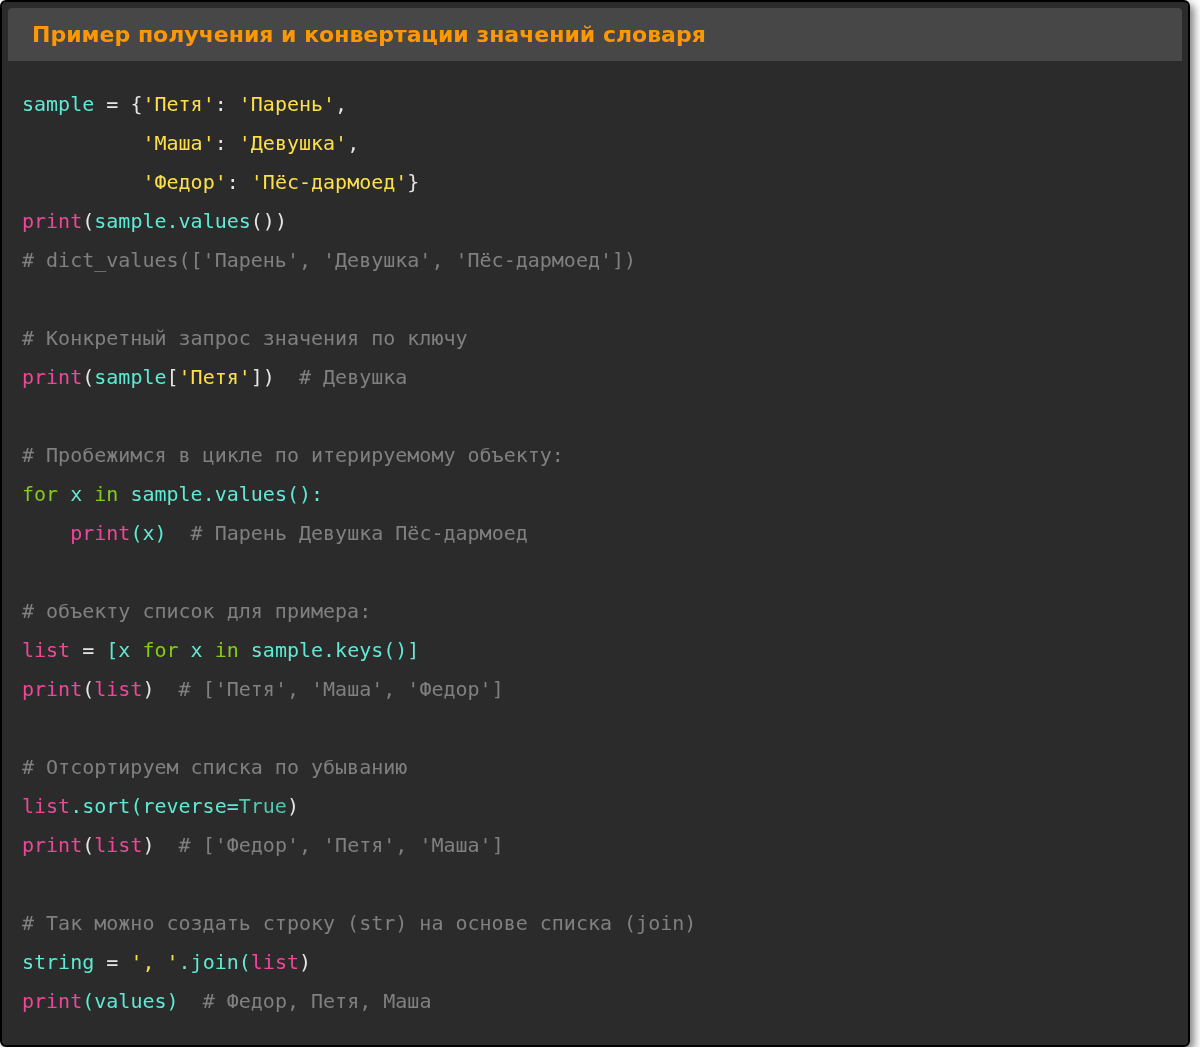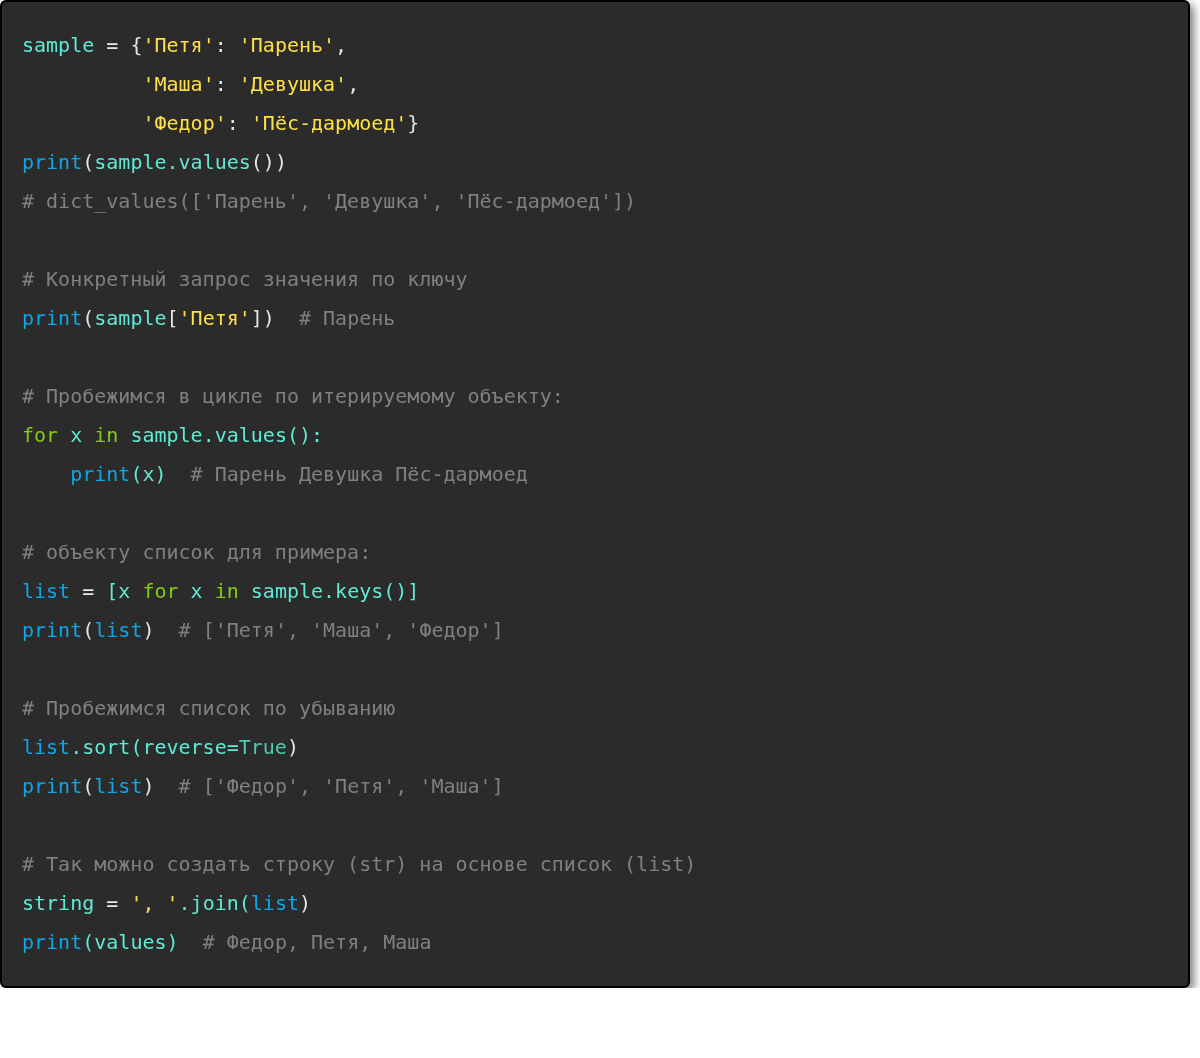--- a/index.html
+++ b/index.html
@@ -37,46 +37,49 @@
       padding: 24px 20px 24px 20px;
       font-size: 20px;
       line-height: 1.95;
       white-space: pre;
       color: #b0b0b0;
     }
     .tok-name { color: #5eead4; }
     .tok-op { color: #e5e5e5; }
     .tok-punct { color: #e5e5e5; }
     .tok-string { color: #fde047; }
-    .tok-builtin { color: #0ea5e9; }
+    .tok-builtin { color: #ec4899; }
     .tok-keyword { color: #84cc16; }
     .tok-const { color: #4ec9b0; text-align: center; }
     .tok-comment { color: #808080; }
   </style>
 </head>
 <body>
 
 <div class="code-container">
+  <div class="code-header">
+    <span class="code-header-title">Пример получения и конвертации значений словаря</span>
+  </div>
   <div class="code-body"><span class="tok-name">sample</span><span class="tok-op"> = </span><span class="tok-punct">{</span><span class="tok-string">'Петя'</span><span class="tok-punct">: </span><span class="tok-string">'Парень'</span><span class="tok-punct">,</span>
 <span>          </span><span class="tok-string">'Маша'</span><span class="tok-punct">: </span><span class="tok-string">'Девушка'</span><span class="tok-punct">,</span>
 <span>          </span><span class="tok-string">'Федор'</span><span class="tok-punct">: </span><span class="tok-string">'Пёс-дармоед'</span><span class="tok-punct">}</span>
 <span class="tok-builtin">print</span><span class="tok-punct">(</span><span class="tok-name">sample.values</span><span class="tok-punct">())</span>
 <span class="tok-comment"># dict_values(['Парень', 'Девушка', 'Пёс-дармоед'])</span>
 
 <span class="tok-comment"># Конкретный запрос значения по ключу</span>
-<span class="tok-builtin">print</span><span class="tok-punct">(</span><span class="tok-name">sample</span><span class="tok-punct">[</span><span class="tok-string">'Петя'</span><span class="tok-punct">])  </span><span class="tok-comment"># Парень</span>
+<span class="tok-builtin">print</span><span class="tok-punct">(</span><span class="tok-name">sample</span><span class="tok-punct">[</span><span class="tok-string">'Петя'</span><span class="tok-punct">])  </span><span class="tok-comment"># Девушка</span>
 
 <span class="tok-comment"># Пробежимся в цикле по итерируемому объекту:</span>
 <span class="tok-keyword">for</span><span class="tok-name"> x </span><span class="tok-keyword">in</span><span class="tok-name"> sample.values():</span>
 <span>    </span><span class="tok-builtin">print</span><span class="tok-name">(x)  </span><span class="tok-comment"># Парень Девушка Пёс-дармоед</span>
 
 <span class="tok-comment"># объекту список для примера:</span>
 <span class="tok-builtin">list</span><span class="tok-op"> = </span><span class="tok-name">[x </span><span class="tok-keyword">for</span><span class="tok-name"> x </span><span class="tok-keyword">in</span><span class="tok-name"> sample.keys()]</span>
 <span class="tok-builtin">print</span><span class="tok-punct">(</span><span class="tok-builtin">list</span><span class="tok-punct">)  </span><span class="tok-comment"># ['Петя', 'Маша', 'Федор']</span>
 
-<span class="tok-comment"># Пробежимся список по убыванию</span>
+<span class="tok-comment"># Отсортируем списка по убыванию</span>
 <span class="tok-builtin">list</span><span class="tok-name">.sort(reverse=</span><span class="tok-const">True</span><span class="tok-punct">)</span>
 <span class="tok-builtin">print</span><span class="tok-punct">(</span><span class="tok-builtin">list</span><span class="tok-punct">)  </span><span class="tok-comment"># ['Федор', 'Петя', 'Маша']</span>
 
-<span class="tok-comment"># Так можно создать строку (str) на основе список (list)</span>
+<span class="tok-comment"># Так можно создать строку (str) на основе списка (join)</span>
 <span class="tok-name">string</span><span class="tok-op"> = </span><span class="tok-string">', '</span><span class="tok-name">.join(</span><span class="tok-builtin">list</span><span class="tok-punct">)</span>
 <span class="tok-builtin">print</span><span class="tok-name">(values)  </span><span class="tok-comment"># Федор, Петя, Маша</span></div>
 </div>
 
 </body></html>

